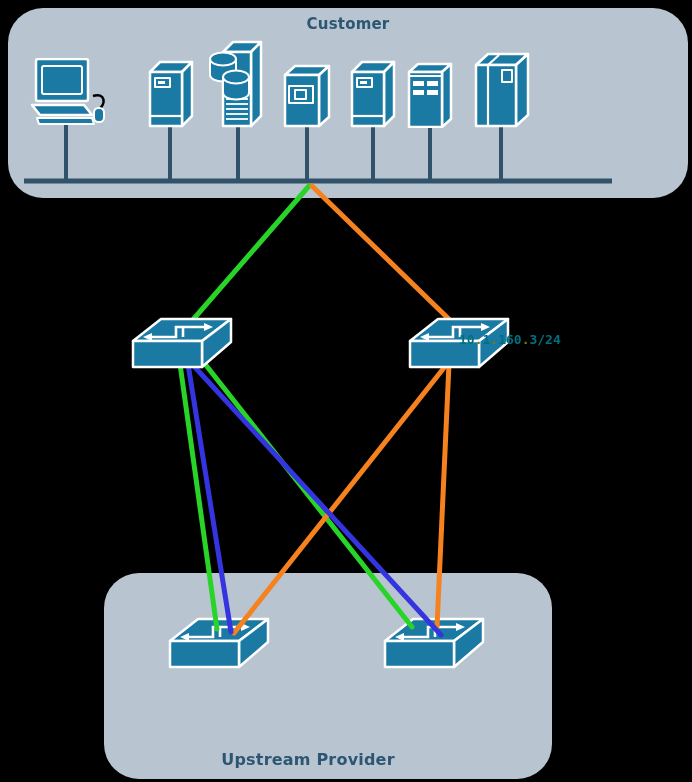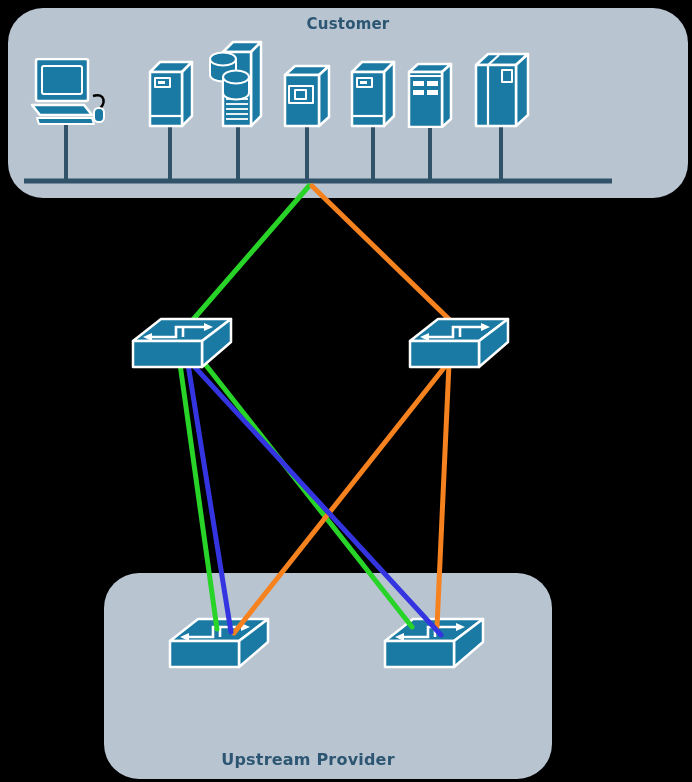--- a/index.html
+++ b/index.html
@@ -52,20 +52,23 @@
 
   <div class="region" id="region-customer" style="left: 8px; top: 8px; width: 680px; height: 190px;">
     <div class="region-label top">Customer</div>
   </div>
 
   <div class="region" id="region-upstream" style="left: 104px; top: 573px; width: 448px; height: 206px;">
     <div class="region-label bottom">Upstream Provider</div>
   </div>
 
 
+  <div class="ip-label" id="ip-right" style="left: 459px; top: 285px;">
+    <div class="ip-line">10<span class="ipdot">.</span>1<span class="ipdot">.</span>160<span class="ipdot">.</span>3/24</div>
+  </div>
 
   <svg id="diagram" width="692" height="782" viewBox="0 0 692 782">
     <defs>
       <symbol id="sym-switch" viewBox="0 0 103 57">
         <polygon class="dev" points="2,25 30,3 100,3 71,25"></polygon>
         <polygon class="dev" points="71,25 100,3 100,26 71,51"></polygon>
         <polygon class="dev" points="2,25 71,25 71,51 2,51"></polygon>
         <polyline class="arrow" points="21,21 45,21 45,11 73,11"></polyline>
         <line class="arrow" x1="52" y1="11" x2="52" y2="21"></line>
         <polygon class="wfill" points="73,7 82,11 73,15"></polygon>

